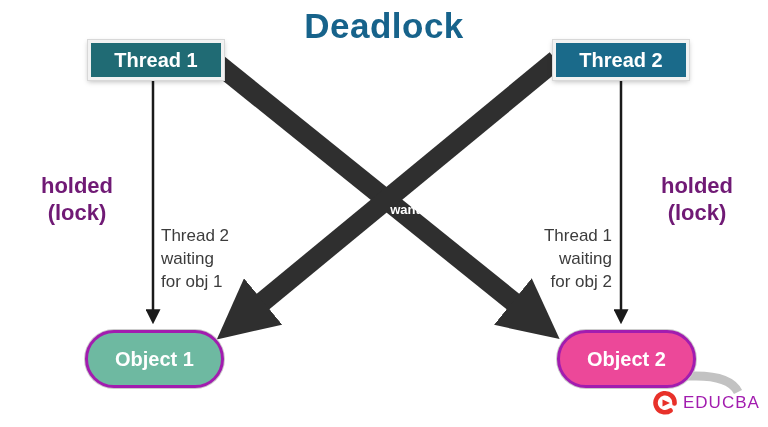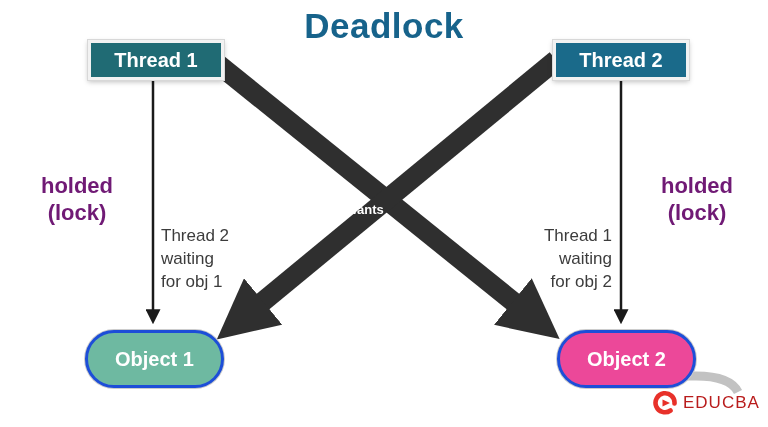--- a/index.html
+++ b/index.html
@@ -18,48 +18,48 @@
   }
   .thread{
     width:130px;height:34px;font-size:20px;
     border:3px solid #f2f2f2;
     box-shadow:0 0 0 1px #d8d8d8, 0 2px 5px rgba(0,0,0,0.25);
   }
   .thread1{left:88px;top:40px;background:#206b74;}
   .thread2{left:553px;top:40px;background:#1a6a8a;}
   .objectnode{
     width:133px;height:52px;font-size:20px;border-radius:30px;
-    border:3px solid #1d4ed8;
+    border:3px solid #a21caf;
     box-shadow:0 0 0 1px #cccccc;
   }
   .object1{left:85px;top:330px;background:#6eb9a1;}
   .object2{left:557px;top:330px;background:#ec4899;}
   .held-label{
     position:absolute;width:110px;text-align:center;z-index:2;
     font-size:22px;font-weight:bold;color:#701a75;line-height:27px;
     white-space:pre-line;
   }
   .held-left{left:22px;top:172px;}
   .held-right{left:642px;top:172px;}
   .wait-label{
     position:absolute;z-index:2;font-size:17px;color:#3c3c3c;
     line-height:23px;white-space:pre-line;
   }
   .wait-left{left:161px;top:224px;text-align:left;width:100px;}
   .wait-right{left:512px;top:224px;text-align:right;width:100px;}
   .wants-label{
-    position:absolute;left:347px;top:202px;width:80px;text-align:left;
+    position:absolute;left:347px;top:202px;width:80px;text-align:right;
     z-index:3;color:#ffffff;font-weight:bold;font-size:13px;
   }
   .brand{
     position:absolute;left:652px;top:390px;z-index:2;
     display:flex;align-items:center;gap:5px;
   }
   .brand-text{
-    font-size:17px;color:#b91c1c;letter-spacing:1px;font-weight:normal;
+    font-size:17px;color:#a21caf;letter-spacing:1px;font-weight:normal;
   }
 </style>
 </head>
 <body>
 
 <div id="canvas">
 
   <svg class="arrow-layer" width="768" height="427" viewBox="0 0 768 427">
     <defs>
       <marker id="bigHead" viewBox="0 0 3 3" markerWidth="3" markerHeight="3" refX="0.2" refY="1.5" orient="auto" markerUnits="strokeWidth">

